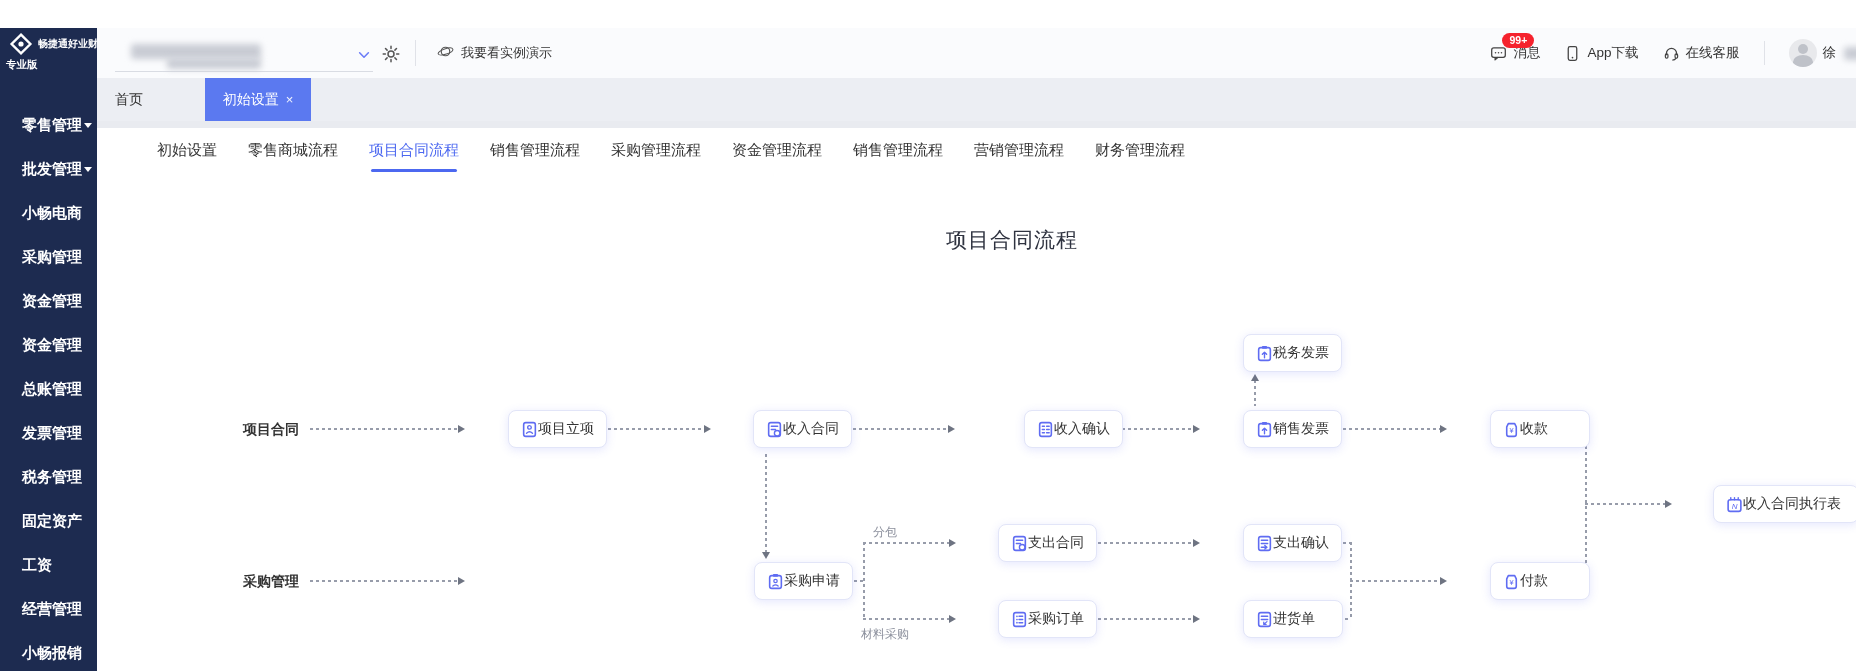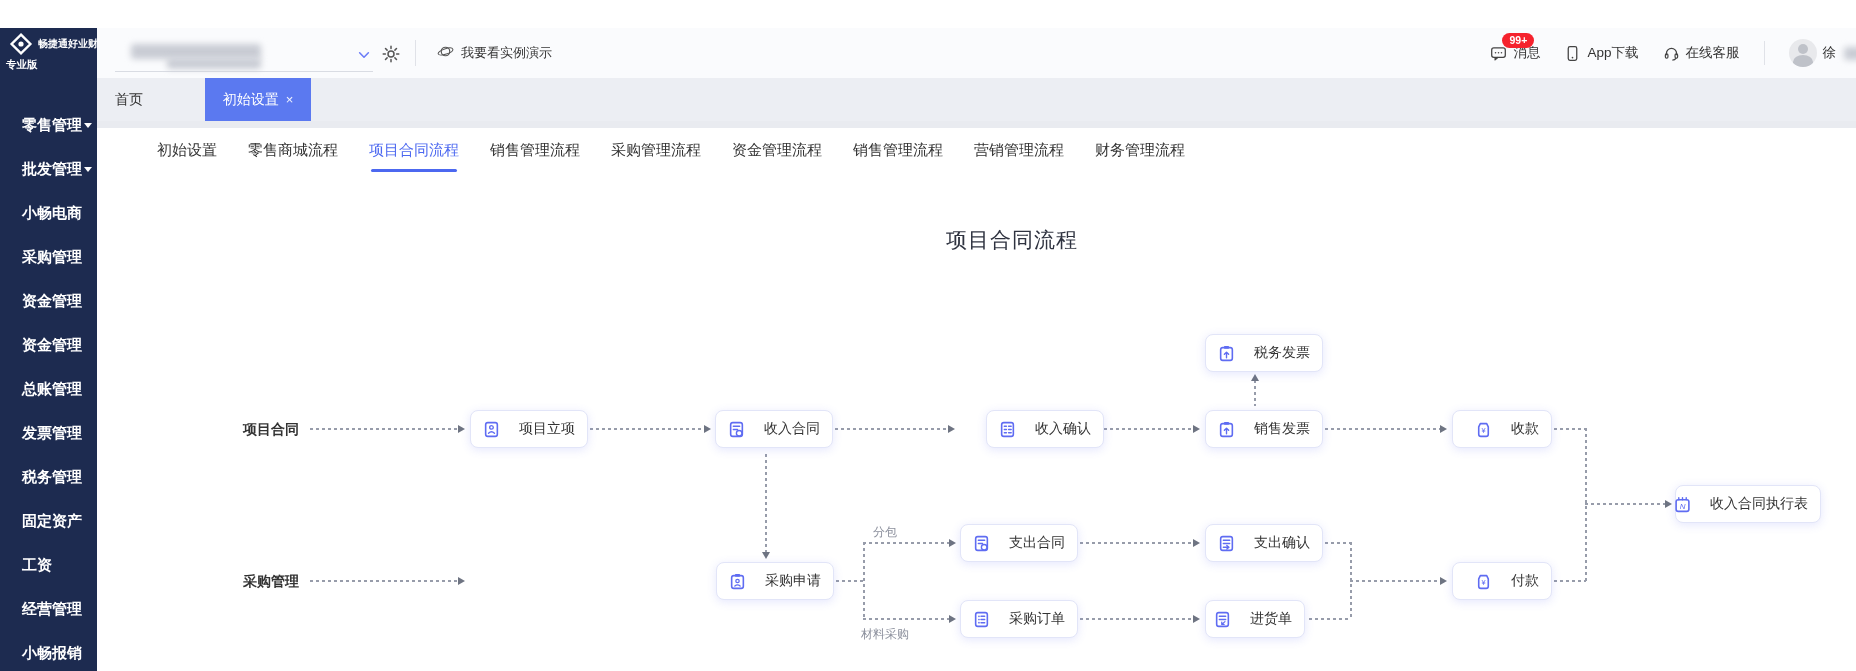--- a/index.html
+++ b/index.html
@@ -55,21 +55,21 @@
   .ftab.active::after { content:""; position:absolute; left:2px; right:2px; bottom:0; height:3px; background:#4c68f0; border-radius:2px; }
   .flow-aux { position:absolute; right:0; top:0; height:44px; display:flex; align-items:center; gap:10px; font-size:14px; color:#444; padding-right:2px; }
   .aux-item { display:flex; align-items:center; gap:5px; cursor:pointer; white-space:nowrap; }
   .aux-div { width:1px; height:15px; background:#c9ccd4; }
 
   
   .fc-title { position:absolute; left:915px; top:98px; transform:translateX(-50%); font-size:21px; color:#2f3340; font-weight:500; letter-spacing:1px; }
   .row-label { position:absolute; font-size:14px; font-weight:600; color:#333; white-space:nowrap; }
   .small-label { position:absolute; font-size:12px; color:#8b8f9c; white-space:nowrap; }
 
-  .node { position:absolute; height:38px; display:flex; align-items:center; justify-content:flex-end; gap:19px; background:#fff; border:1px solid #e2e5f8; border-radius:8px; box-shadow:0 2px 10px rgba(91,108,240,.16); font-size:14px; color:#333; padding:0 12px; cursor:pointer; white-space:nowrap; }
+  .node { position:absolute; height:38px; display:flex; align-items:center; justify-content:flex-start; gap:0; background:#fff; border:1px solid #e2e5f8; border-radius:8px; box-shadow:0 2px 10px rgba(91,108,240,.16); font-size:14px; color:#333; padding:0 12px; cursor:pointer; white-space:nowrap;margin-left:38px; }
   .node svg { flex:0 0 auto; }
 
   .h-edge { position:absolute; height:2px; background-image:repeating-linear-gradient(to right,#979caa 0 3px,transparent 3px 6px); }
   .v-edge { position:absolute; width:2px; background-image:repeating-linear-gradient(to bottom,#979caa 0 3px,transparent 3px 6px); }
   .ah { position:absolute; width:0; height:0; }
   .ah.r { border-left:7px solid #6e7482; border-top:4.5px solid transparent; border-bottom:4.5px solid transparent; }
   .ah.u { border-bottom:7px solid #6e7482; border-left:4.5px solid transparent; border-right:4.5px solid transparent; }
   .ah.d { border-top:7px solid #6e7482; border-left:4.5px solid transparent; border-right:4.5px solid transparent; }
 
   

